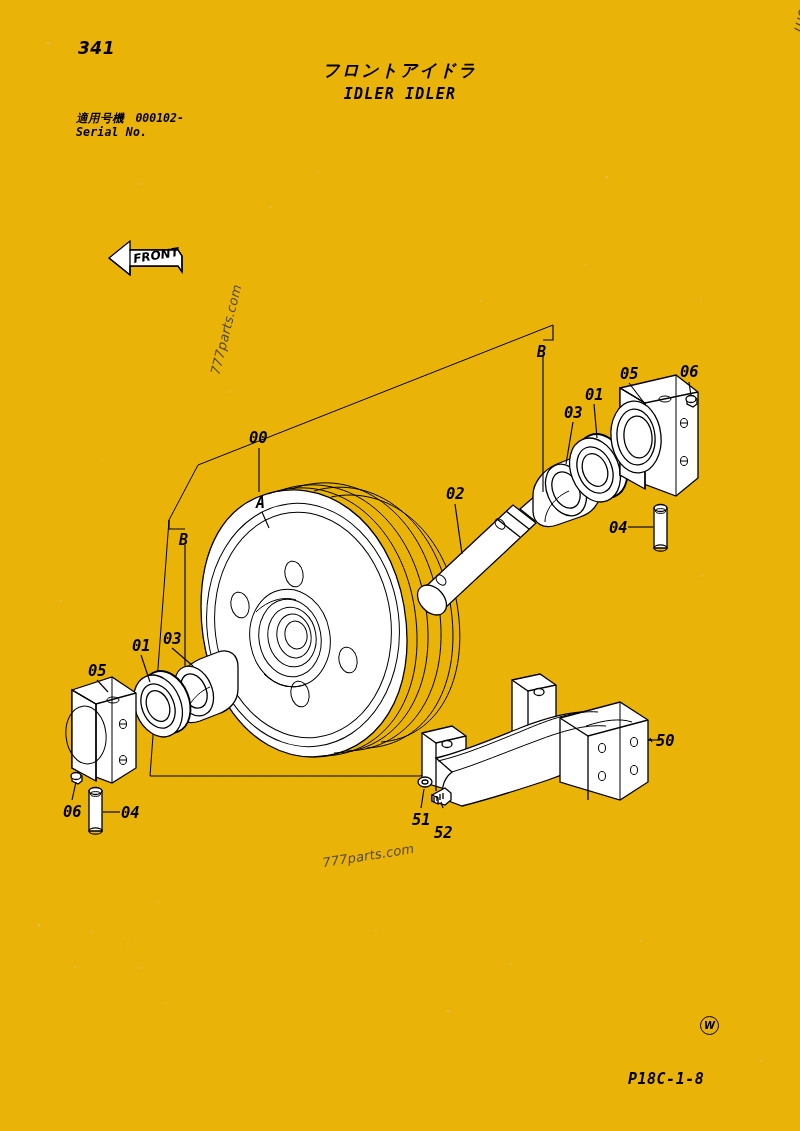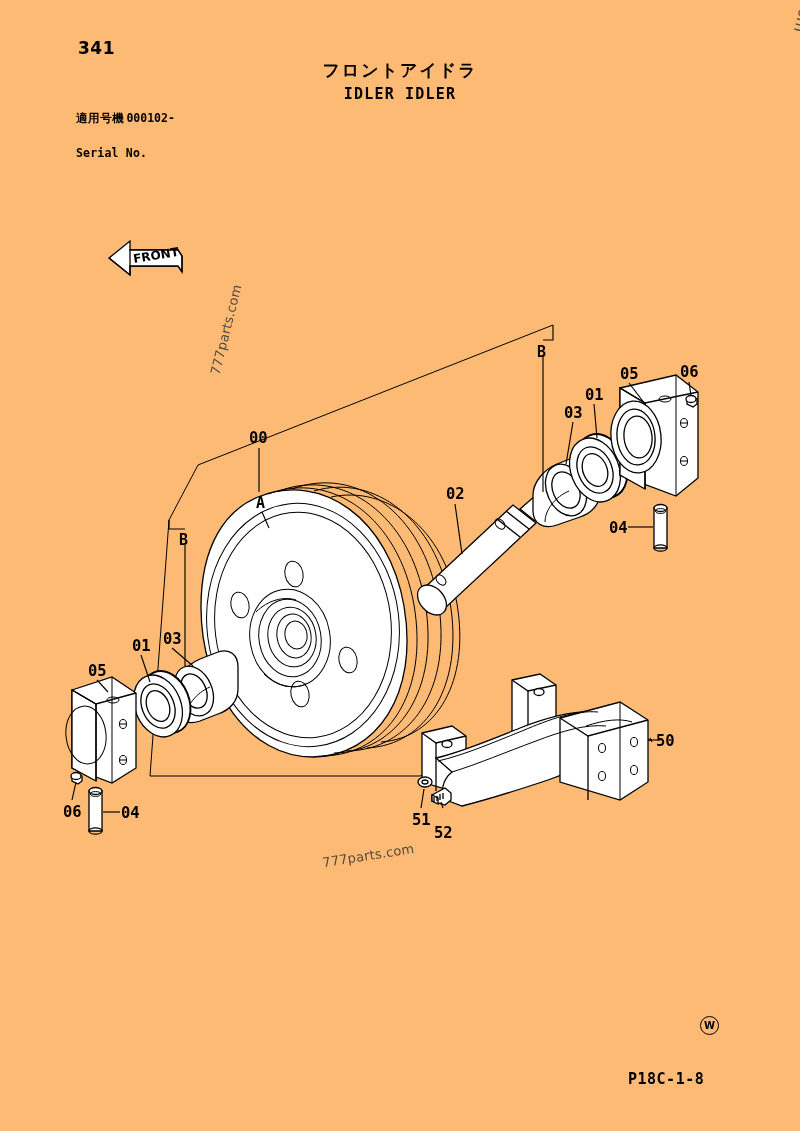--- a/index.html
+++ b/index.html
@@ -1,35 +1,35 @@
 <!DOCTYPE html>
 <html><head>
 <meta charset="utf-8">
 <style>
   html,body{margin:0;padding:0;background:#ffffff;}
   body{width:800px;height:1131px;position:relative;overflow:hidden;
        font-family:"DejaVu Sans","Liberation Sans",sans-serif;color:#000;}
-  .page{position:absolute;inset:0;background:#fdba74;}
+  .page{position:absolute;inset:0;background:#eab308;font-style:italic;}
 
   
   #page-number{position:absolute;left:78px;top:38px;font-size:17px;font-weight:bold;
       font-family:"DejaVu Sans",sans-serif;letter-spacing:.5px;}
   #title-block{position:absolute;left:0;top:60px;width:800px;text-align:center;}
   #title-jp{font-family:"DejaVu Sans",sans-serif;font-size:17px;font-weight:bold;
       letter-spacing:2px;line-height:1.25;}
   #title-en{font-family:"DejaVu Sans Mono","Liberation Mono",monospace;font-size:15px;
       font-weight:bold;letter-spacing:1.2px;margin-top:4px;}
 
   #serial-block{position:absolute;left:76px;top:112px;line-height:1.18;}
   #serial-row1{font-family:"DejaVu Sans",sans-serif;font-size:11.5px;font-weight:bold;
       letter-spacing:.6px;white-space:nowrap;}
   #serial-row1 .num{font-family:"DejaVu Sans Mono","Liberation Mono",monospace;
-      font-weight:bold;letter-spacing:0px;margin-left:2px;text-align:center;}
+      font-weight:bold;letter-spacing:0px;margin-left:11px;text-align:center;}
   #serial-row2{font-family:"DejaVu Sans Mono","Liberation Mono",monospace;font-size:11.5px;
-      font-weight:bold;letter-spacing:.2px;margin-top:21px;}
+      font-weight:bold;letter-spacing:.2px;}
 
   
   .wm{position:absolute;color:#3a3a3a;font-family:"DejaVu Sans",sans-serif;
       white-space:nowrap;opacity:.88;}
   #wm-right{right:4px;top:36px;font-size:15px;transform-origin:right top;
       transform:rotate(105deg) translate(-4px,-10px);letter-spacing:.2px;}
   #wm-mid{left:224px;top:282px;font-size:13px;transform-origin:left top;
       transform:rotate(-76deg) translate(-92px,6px);letter-spacing:.2px;}
   #wm-wheel{left:176px;top:702px;font-size:12.5px;transform-origin:left top;
       transform:rotate(-18deg);letter-spacing:.2px;opacity:.6;}

